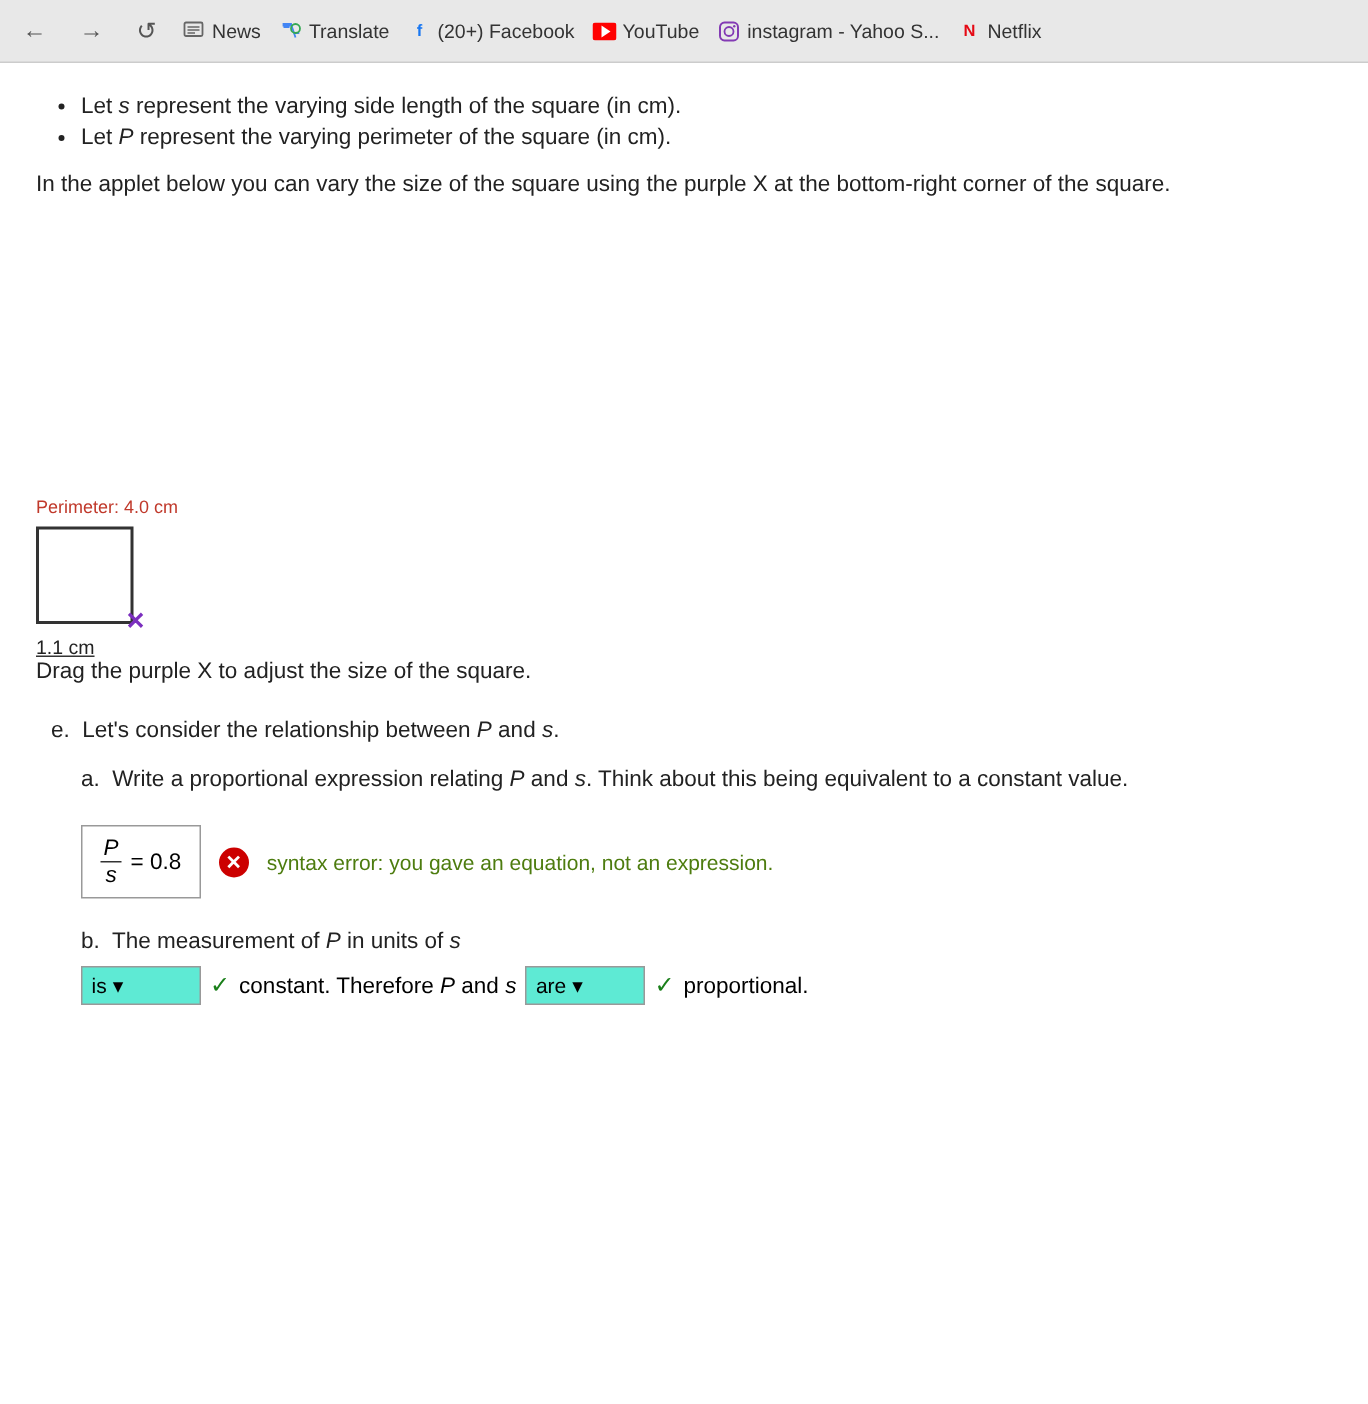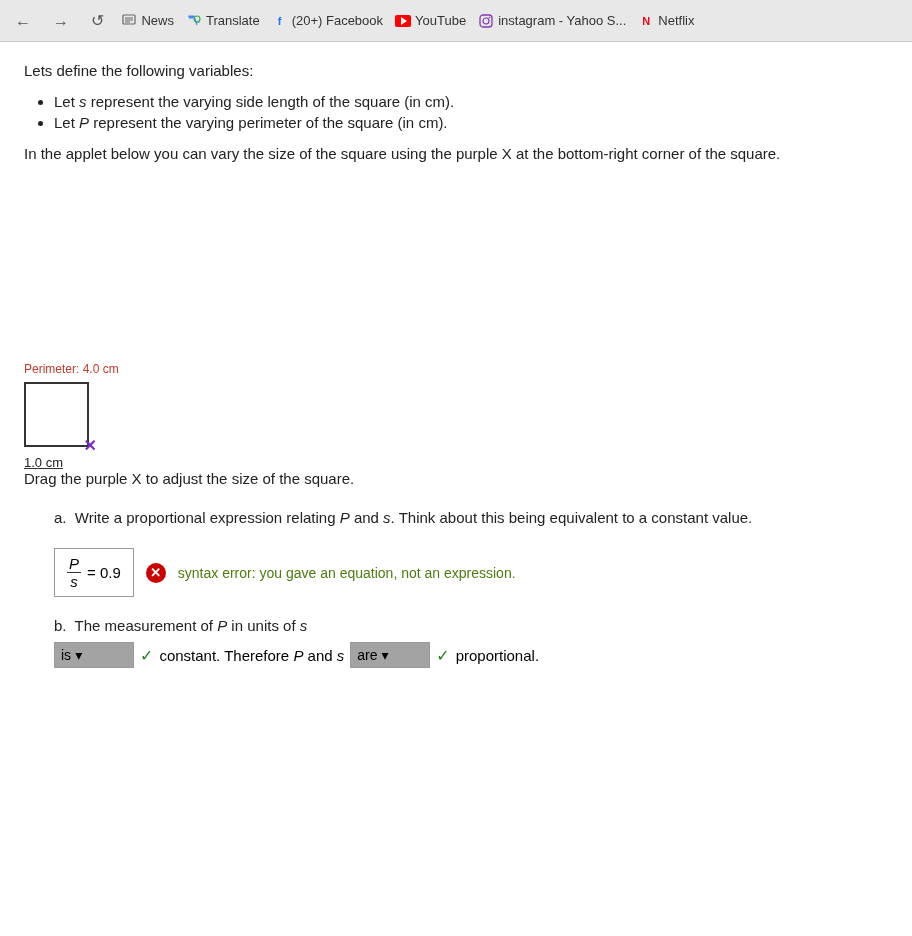--- a/index.html
+++ b/index.html
@@ -216,21 +216,21 @@
       align-items: center;
       gap: 6px;
       margin-left: 30px;
       flex-wrap: wrap;
     }
 
     .select-box {
       border: 1px solid #999;
       padding: 4px 6px;
       font-size: 14px;
-      background: #a3a3a3;
+      background: #5eead4;
       cursor: pointer;
       display: inline-flex;
       align-items: center;
       gap: 4px;
       min-width: 80px;
     }
 
     .checkmark {
       color: #1a7f1a;
       font-size: 16px;
@@ -295,58 +295,61 @@
   </div>
 
   <div class="bookmark-item">
     <span class="favicon favicon-netflix">N</span>
     <span>Netflix</span>
   </div>
 </div>
 
 <div class="page-content">
 
-  <p class="intro-text">Lets define the following variables:</p>
 
   <ul class="bullet-list">
     <li>Let <em>s</em> represent the varying side length of the square (in cm).</li>
     <li>Let <em>P</em> represent the varying perimeter of the square (in cm).</li>
   </ul>
 
   <p class="description-text">In the applet below you can vary the size of the square using the purple X at the bottom-right corner of the square.</p>
 
   <div class="applet-area">
     
   </div>
 
   <div>
     <div class="perimeter-label">Perimeter: 4.0 cm</div>
     <div class="square-diagram">
       <div class="square-box">
         <span class="purple-x">✕</span>
       </div>
     </div>
-    <div class="side-label">1.0 cm</div>
+    <div class="side-label">1.1 cm</div>
   </div>
 
   <p class="drag-instruction">Drag the purple X to adjust the size of the square.</p>
 
+  <p class="question-e">
+    <span>e.</span>&nbsp;
+    <span>Let's consider the relationship between <em>P</em> and <em>s</em>.</span>
+  </p>
 
   <p class="question-a">
     <span>a.</span>&nbsp;
     <span>Write a proportional expression relating <em>P</em> and <em>s</em>. Think about this being equivalent to a constant value.</span>
   </p>
 
   <div class="expression-row">
     <div class="fraction-box">
       <div class="fraction-display">
         <span class="fraction-numerator">P</span>
         <span class="fraction-denominator">s</span>
       </div>
-      <span class="equals-val">= 0.9</span>
+      <span class="equals-val">= 0.8</span>
     </div>
 
     <span class="error-icon">✕</span>
     <span class="error-text">syntax error: you gave an equation, not an expression.</span>
   </div>
 
   <div class="question-b">
     <span>b.</span>&nbsp;
     <span>The measurement of <em>P</em> in units of <em>s</em></span>
   </div>

